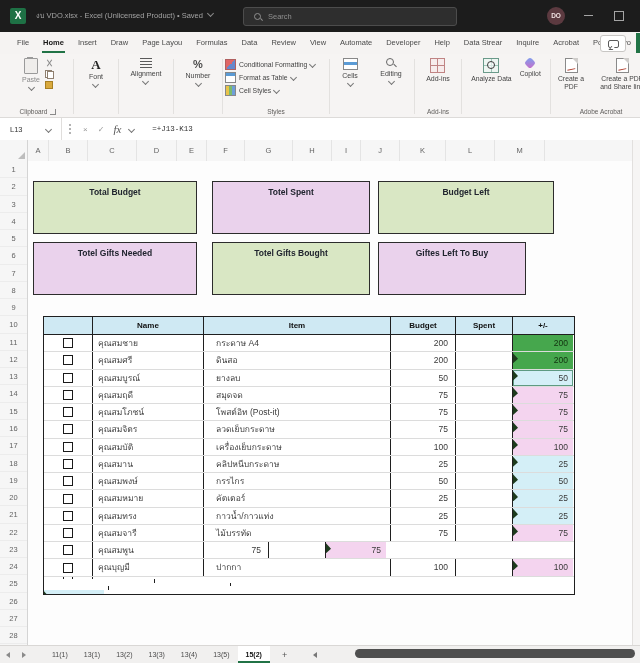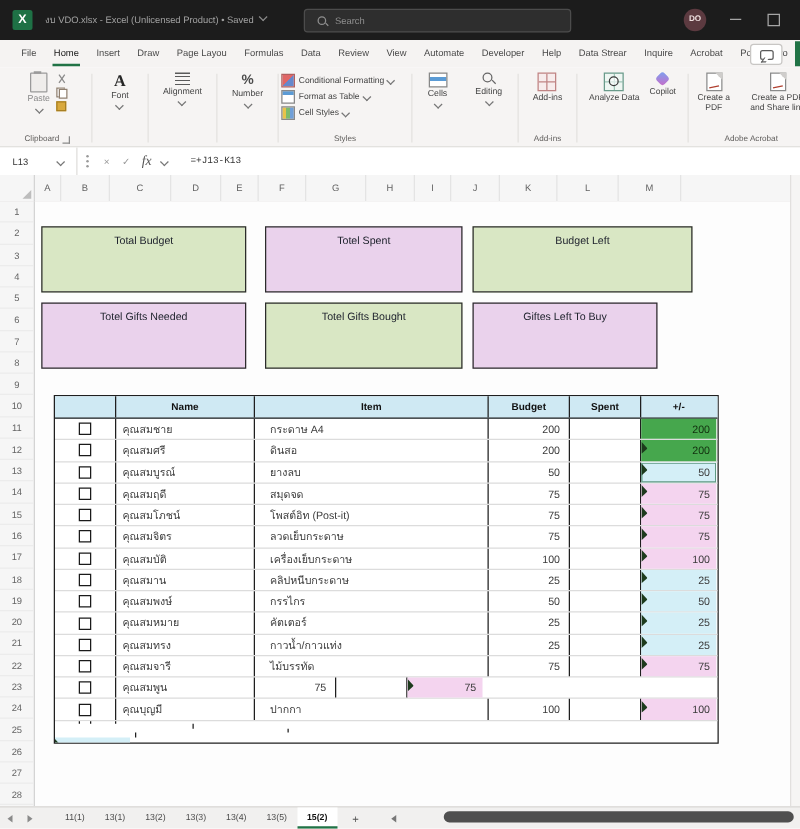--- a/index.html
+++ b/index.html
@@ -21,21 +21,21 @@
   .mag::after{content:"";position:absolute;left:5.5px;top:5.5px;width:3px;height:1.2px;background:#8f8f8f;transform:rotate(45deg);}
   #search-text{color:#8f8f8f;font-size:7.5px;}
   #avatar{position:absolute;left:547px;top:7px;width:18px;height:18px;border-radius:50%;background:#5c3a40;
           color:#f0e0e0;font-size:6.5px;font-weight:bold;text-align:center;line-height:18px;}
   #win-min{position:absolute;left:584px;top:15px;width:9px;height:1px;background:#a5a5a5;}
   #win-max{position:absolute;left:614px;top:11px;width:8px;height:8px;border:1px solid #a5a5a5;}
 
   
   #tabrow{position:absolute;left:0;top:32px;width:640px;height:22px;background:#f5f3f2;display:flex;align-items:center;padding-left:10px;box-sizing:border-box;}
   .rtab{font-size:7.5px;color:#4a4a4a;padding:0 7px;height:22px;line-height:22px;white-space:nowrap;position:relative;}
-  .rtab[data-active="true"]{font-weight:normal;color:#161616;}
+  .rtab[data-active="true"]{font-weight:bold;color:#161616;}
   .rtab[data-active="true"]::after{content:"";position:absolute;left:6px;right:6px;bottom:1px;height:2px;background:#217346;}
   #comment-btn{position:absolute;left:600px;top:35px;width:24px;height:15px;background:#fff;border:1px solid #c8c6c4;border-radius:3px;}
   .bubble{position:absolute;left:7px;top:3.5px;width:9px;height:6px;border:1px solid #5a5a5a;border-radius:2px;}
   .bubble::after{content:"";position:absolute;left:1px;bottom:-3px;width:3px;height:3px;border-left:1px solid #5a5a5a;border-bottom:1px solid #5a5a5a;transform:skewX(-35deg);background:#fff;}
   #share-sliver{position:absolute;left:636px;top:33px;width:4px;height:20px;background:#217346;}
 
   
   #ribbon{position:absolute;left:0;top:54px;width:640px;height:64px;background:#f6f4f3;border-bottom:1px solid #dddbd9;
           display:flex;align-items:stretch;padding:2px 2px 0 4px;box-sizing:border-box;overflow:hidden;}
   .rgroup{display:flex;flex-direction:column;justify-content:space-between;align-items:center;padding:2px 1px 1px;flex-shrink:0;}
@@ -118,21 +118,21 @@
   #collets div:nth-of-type(13){width:50px}
 
   #rowheads{position:absolute;left:0;top:161px;width:28px;height:484px;background:#f6f6f6;border-right:1px solid #d4d4d4;box-sizing:border-box;}
   #rowheads div{height:17.28px;text-align:center;font-size:7.5px;color:#636363;line-height:17.28px;border-bottom:1px solid #ececec;box-sizing:border-box;}
 
   #canvas{position:absolute;left:28px;top:161px;width:604px;height:484px;background:#fdfdfd;}
   #vscroll{position:absolute;left:632px;top:140px;width:8px;height:505px;background:#f6f5f4;border-left:1px solid #e2e0de;box-sizing:border-box;}
 
   
   .sbox{position:absolute;height:53px;border:1.5px solid #2c2c2c;box-sizing:border-box;text-align:center;}
-  .sbox .bt{font-size:8.5px;font-weight:normal;color:#20242e;padding-top:5px;}
+  .sbox .bt{font-size:8.5px;font-weight:bold;color:#20242e;padding-top:5px;}
   #boxlayer div.sbox:nth-of-type(1){left:33px;top:181px;width:164px;}
   #boxlayer div.sbox:nth-of-type(2){left:212px;top:181px;width:158px;}
   #boxlayer div.sbox:nth-of-type(3){left:378px;top:181px;width:176px;}
   #boxlayer div.sbox:nth-of-type(4){left:33px;top:242px;width:164px;}
   #boxlayer div.sbox:nth-of-type(5){left:212px;top:242px;width:158px;}
   #boxlayer div.sbox:nth-of-type(6){left:378px;top:242px;width:148px;}
   .sbox[data-color="green"]{background:#d9e7c4;}
   .sbox[data-color="pink"]{background:#ead2ec;}
 
   

